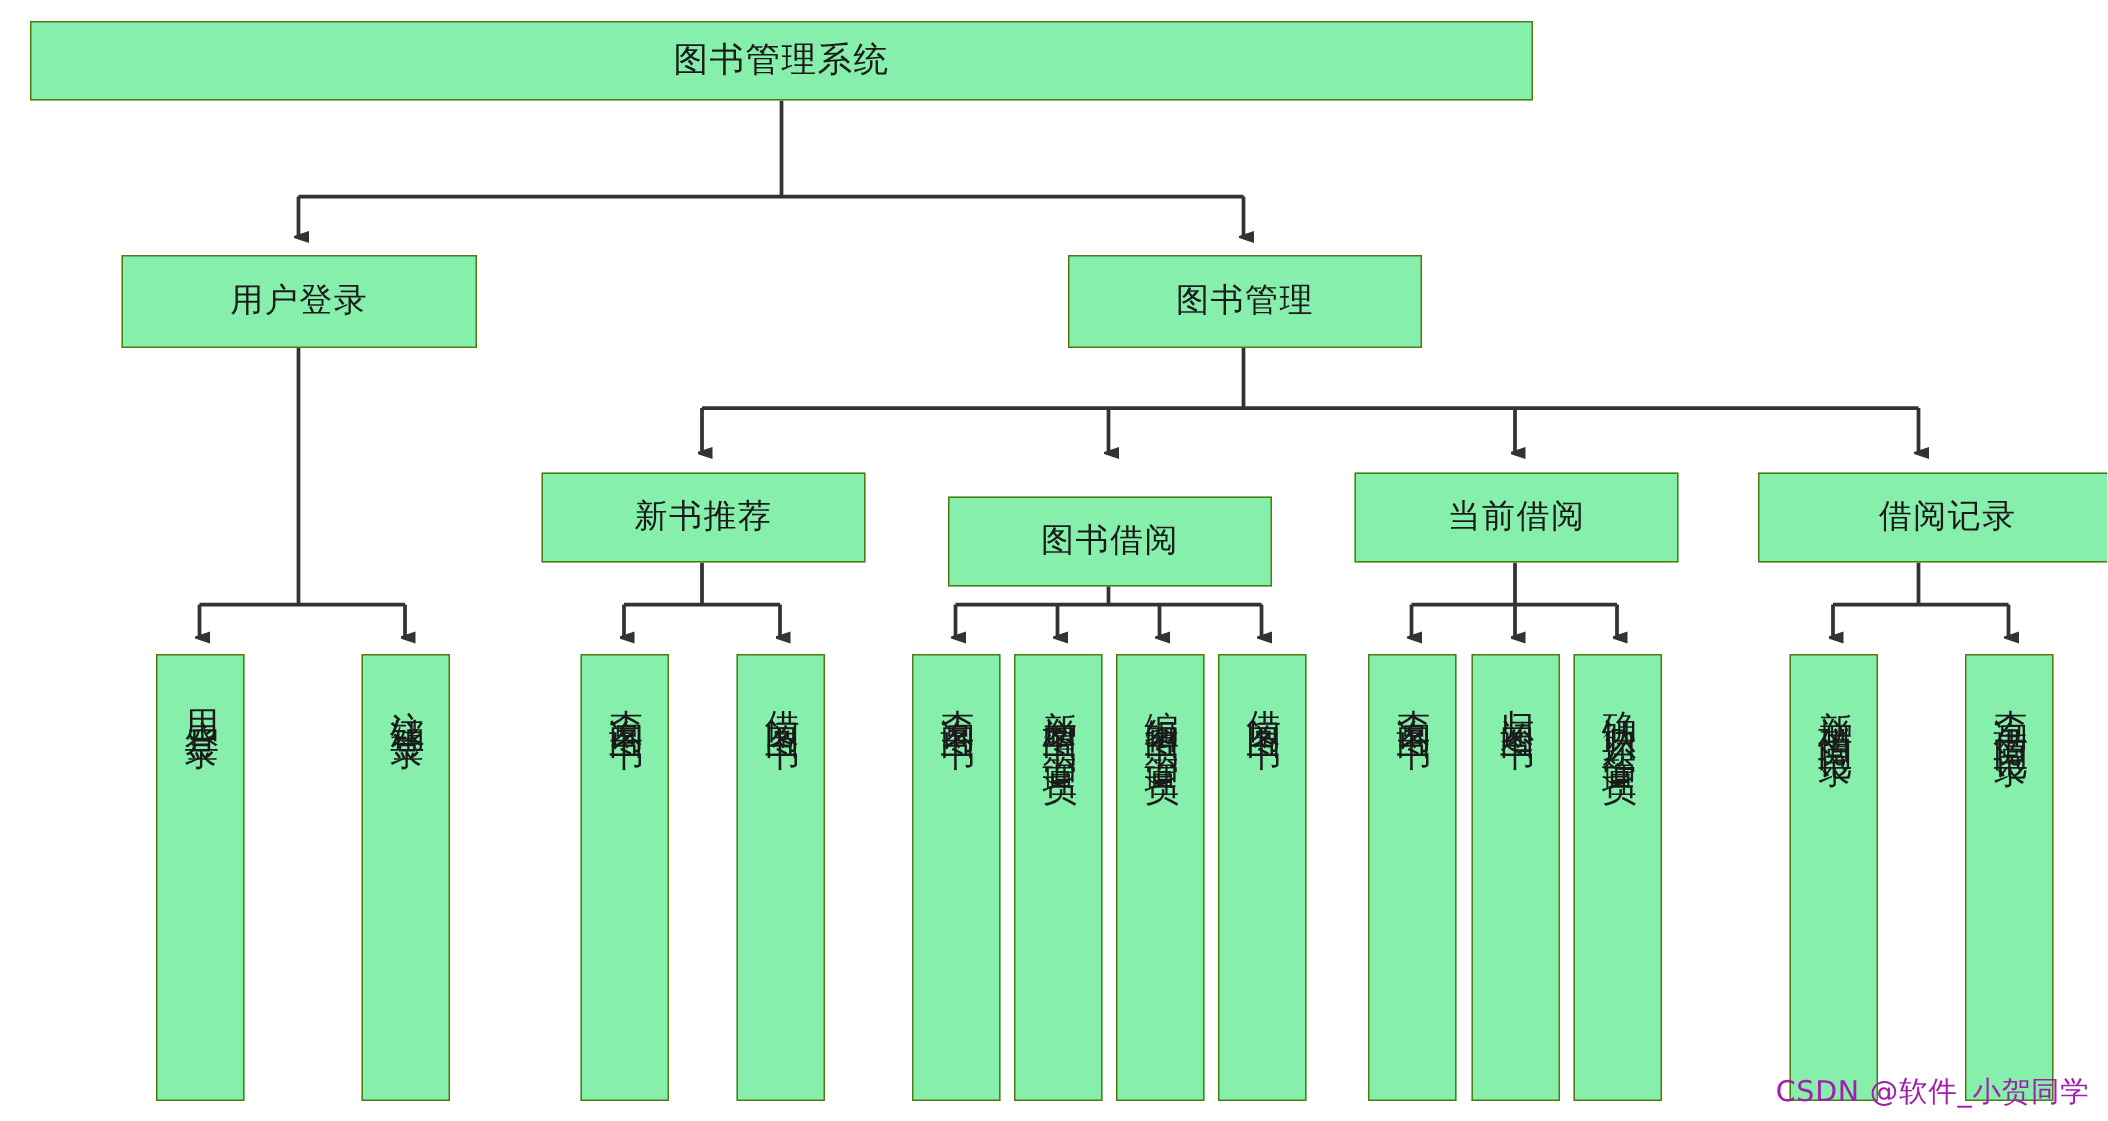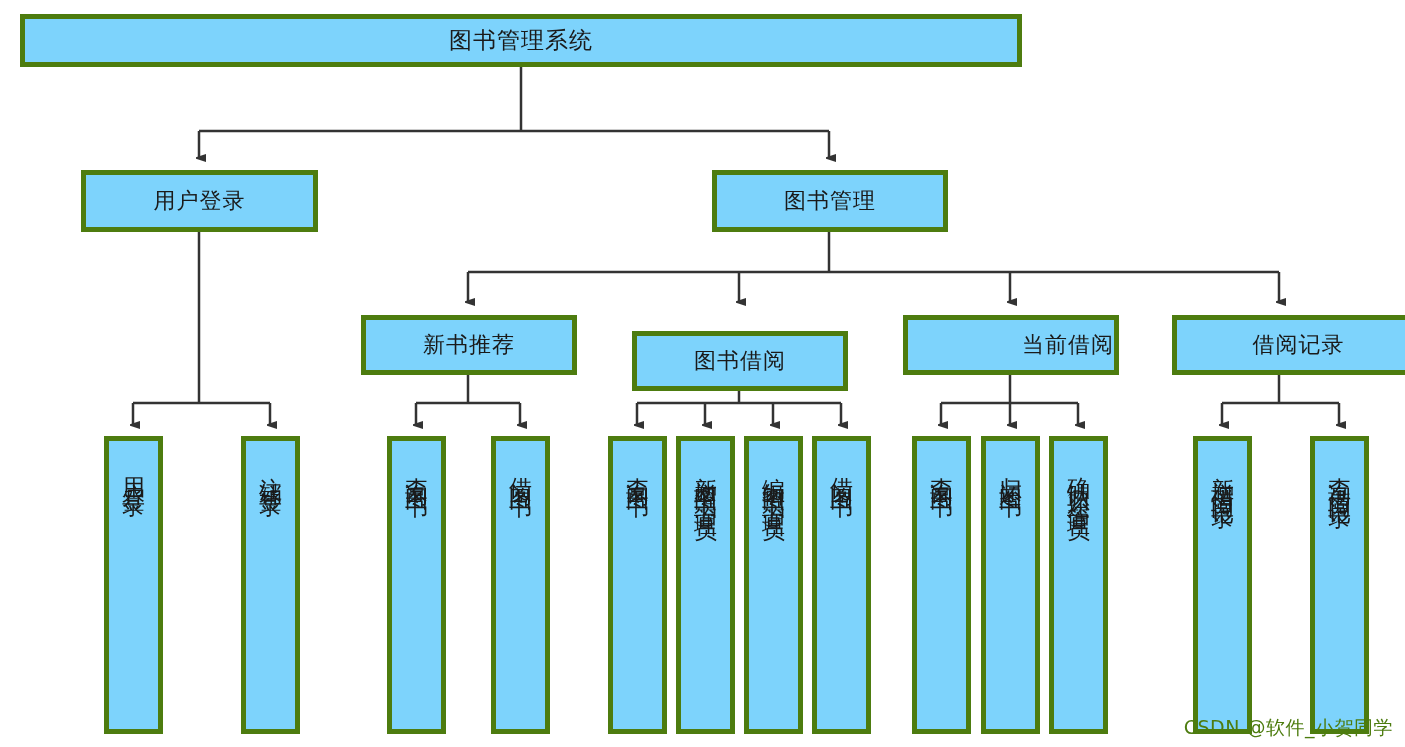--- a/index.html
+++ b/index.html
@@ -22,22 +22,22 @@
     position: absolute;
     left: 0;
     top: 0;
     width: 1405px;
     height: 747px;
     pointer-events: none;
   }
   .node {
     position: absolute;
     box-sizing: border-box;
-    border: 5px solid #4d7c0f;
-    background: #7dd3fc;
+    border: 1px solid #4d7c0f;
+    background: #86efac;
     display: flex;
     align-items: center;
     justify-content: center;
     color: #1a1a1a;
   }
   .node .label {
     display: block;
     text-align: center;
     letter-spacing: 1px;
     line-height: 1.15;
@@ -58,21 +58,21 @@
     font-size: 23px;
     letter-spacing: 6px;
     line-height: 1;
     white-space: nowrap;
   }
   .watermark {
     position: absolute;
     right: 12px;
     bottom: 6px;
     font-size: 19px;
-    color: #4d7c0f;
+    color: #a21caf;
     letter-spacing: 0.5px;
     white-space: nowrap;
     user-select: none;
     margin-left: 10px;
   }
 </style>
 </head>
 <body>
 
 <div id="canvas">
@@ -137,21 +137,21 @@
   <div class="node horizontal" style="left:361px; top:315px; width:216px; height:60px;">
     <span class="label">新书推荐</span>
   </div>
 
   <div class="node horizontal" style="left:712px; top:170px; width:236px; height:62px;">
     <span class="label">图书管理</span>
   </div>
   <div class="node horizontal" style="left:632px; top:315px; width:216px; height:60px;margin-top:16px;">
     <span class="label">图书借阅</span>
   </div>
-  <div class="node horizontal" style="left:903px; top:315px; width:216px; height:60px;justify-content:flex-end;">
+  <div class="node horizontal" style="left:903px; top:315px; width:216px; height:60px;">
     <span class="label">当前借阅</span>
   </div>
   <div class="node horizontal" style="left:1172px; top:315px; width:253px; height:60px;">
     <span class="label">借阅记录</span>
   </div>
 
   <div class="node vertical" style="left:104px; top:436px; width:59px; height:298px;">
     <span class="label">用户登录</span>
   </div>
   <div class="node vertical" style="left:241px; top:436px; width:59px; height:298px;">

